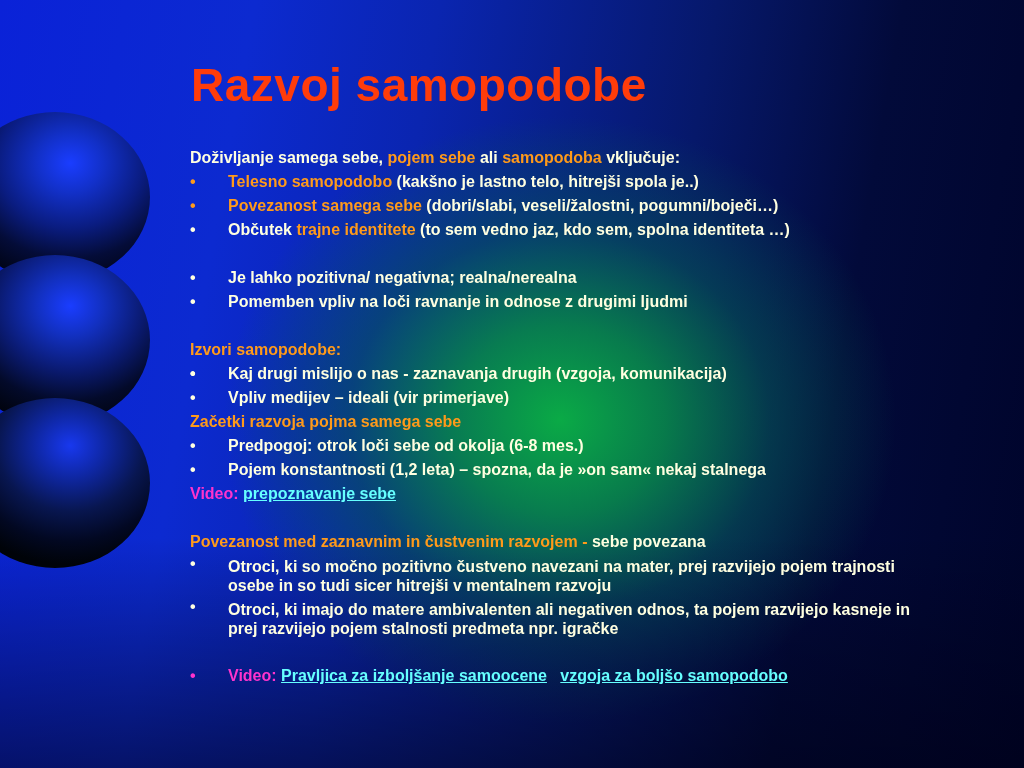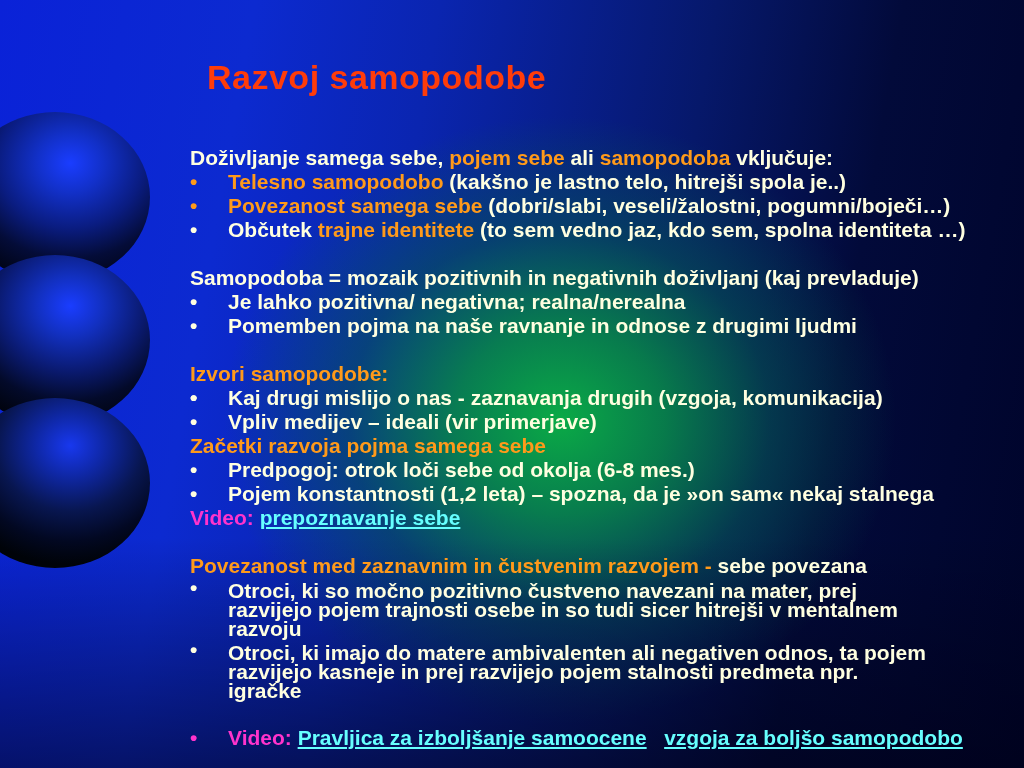--- a/index.html
+++ b/index.html
@@ -21,27 +21,26 @@
   }
   .sphere {
     position: absolute; left: -40px; width: 190px; height: 170px; border-radius: 50%;
     background: radial-gradient(ellipse 70% 70% at 58% 30%, #1a3dff 0%, #1230c8 25%, #0a1c80 55%, #040c38 80%, #01051a 100%);
   }
   .s1 { top: 112px; }
   .s2 { top: 255px; background: radial-gradient(ellipse 70% 70% at 58% 30%, #1a3dff 0%, #1230c0 25%, #0a1a70 55%, #030a2a 80%, #010410 100%); }
   .s3 { top: 398px; background: radial-gradient(ellipse 70% 70% at 58% 28%, #1838ee 0%, #0f28a8 25%, #081650 55%, #020822 80%, #000308 100%); }
   .title {
     position: absolute; left: 191px; top: 58px;
-    font-size: 34px; font-weight: bold; color: #ff3c0a; letter-spacing: 0.5px;
+    font-size: 46px; font-weight: bold; color: #ff3c0a; letter-spacing: 0.5px;
     z-index: 2;
-    margin-left: 16px;
   }
   .content {
     position: absolute; left: 190px; top: 146px; width: 800px; z-index: 2;
-    font-size: 21px; font-weight: bold; color: #ffffe0; line-height: 24px;
+    font-size: 16px; font-weight: bold; color: #ffffe0; line-height: 24px;
   }
   .line { white-space: nowrap; }
   .bullet-line { position: relative; padding-left: 38px; }
   .bullet-line .dot {
     position: absolute; left: 0; top: 0; color: #ffffe0;
   }
   .wrap { white-space: normal; line-height: 19px; padding-top: 3px; padding-bottom: 2px; }
   .or { color: #ff9a1a; }
   .mag { color: #ff33cc; text-align: center; }
   .link { color: #66ffff; text-decoration: underline; }
@@ -71,28 +70,27 @@
     <div class="line bullet-line">
       <span class="dot or">•</span>
       <span class="or">Povezanost samega sebe</span><span> (dobri/slabi, veseli/žalostni, pogumni/boječi…)</span>
     </div>
     <div class="line bullet-line">
       <span class="dot">•</span>
       <span>Občutek </span><span class="or">trajne identitete</span><span> (to sem vedno jaz, kdo sem, spolna identiteta …)</span>
     </div>
     <div class="gap"></div>
 
-    <div class="line">Samopodoba = mozaik pozitivnih in negativnih doživljanj (kaj prevladuje)</div>
     <div class="line bullet-line">
       <span class="dot">•</span>
       <span>Je lahko pozitivna/ negativna; realna/nerealna</span>
     </div>
     <div class="line bullet-line">
       <span class="dot">•</span>
-      <span>Pomemben pojma na naše ravnanje in odnose z drugimi ljudmi</span>
+      <span>Pomemben vpliv na loči ravnanje in odnose z drugimi ljudmi</span>
     </div>
     <div class="gap"></div>
 
     <div class="line or">Izvori samopodobe:</div>
     <div class="line bullet-line">
       <span class="dot">•</span>
     </div>
     <div class="line bullet-line">
       <span class="dot">•</span>
       <span>Kaj drugi mislijo o nas - zaznavanja drugih (vzgoja, komunikacija)</span>

